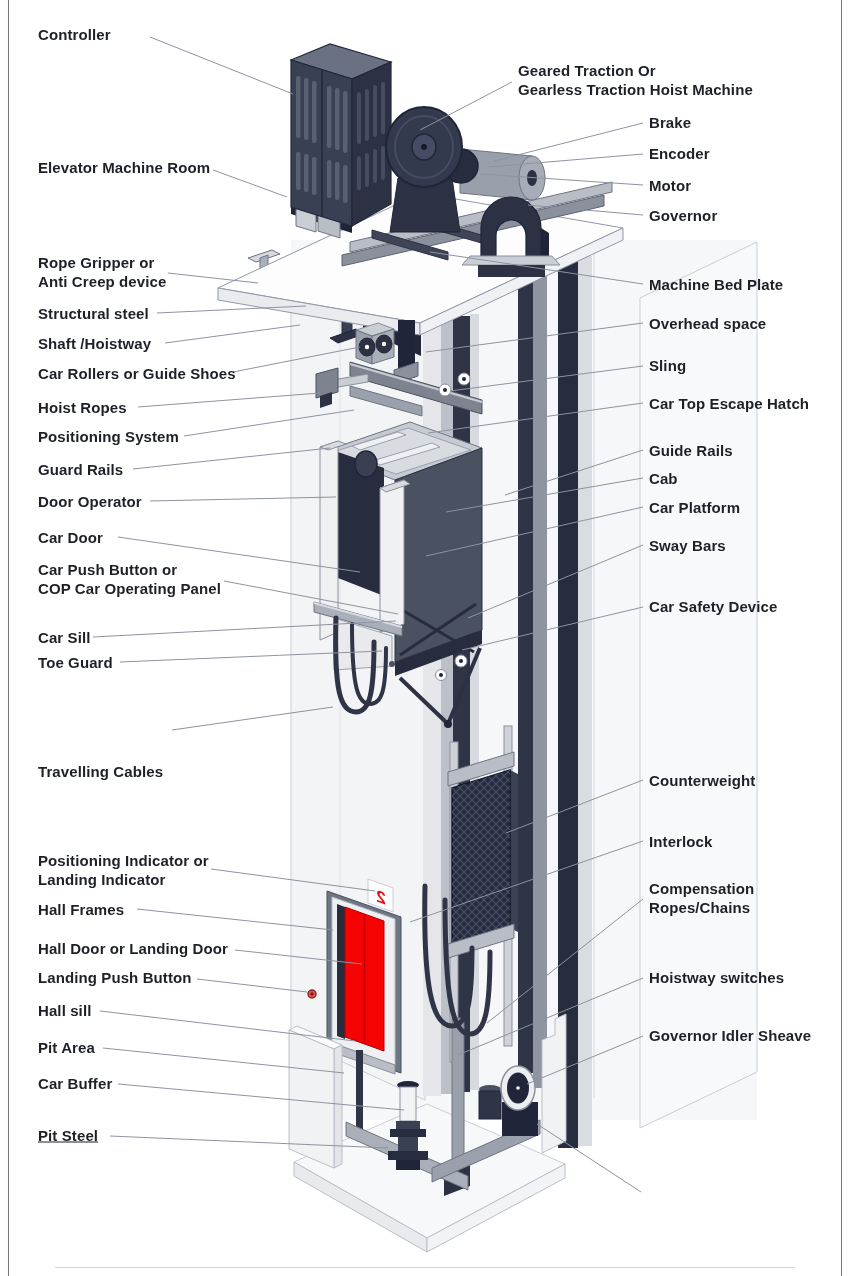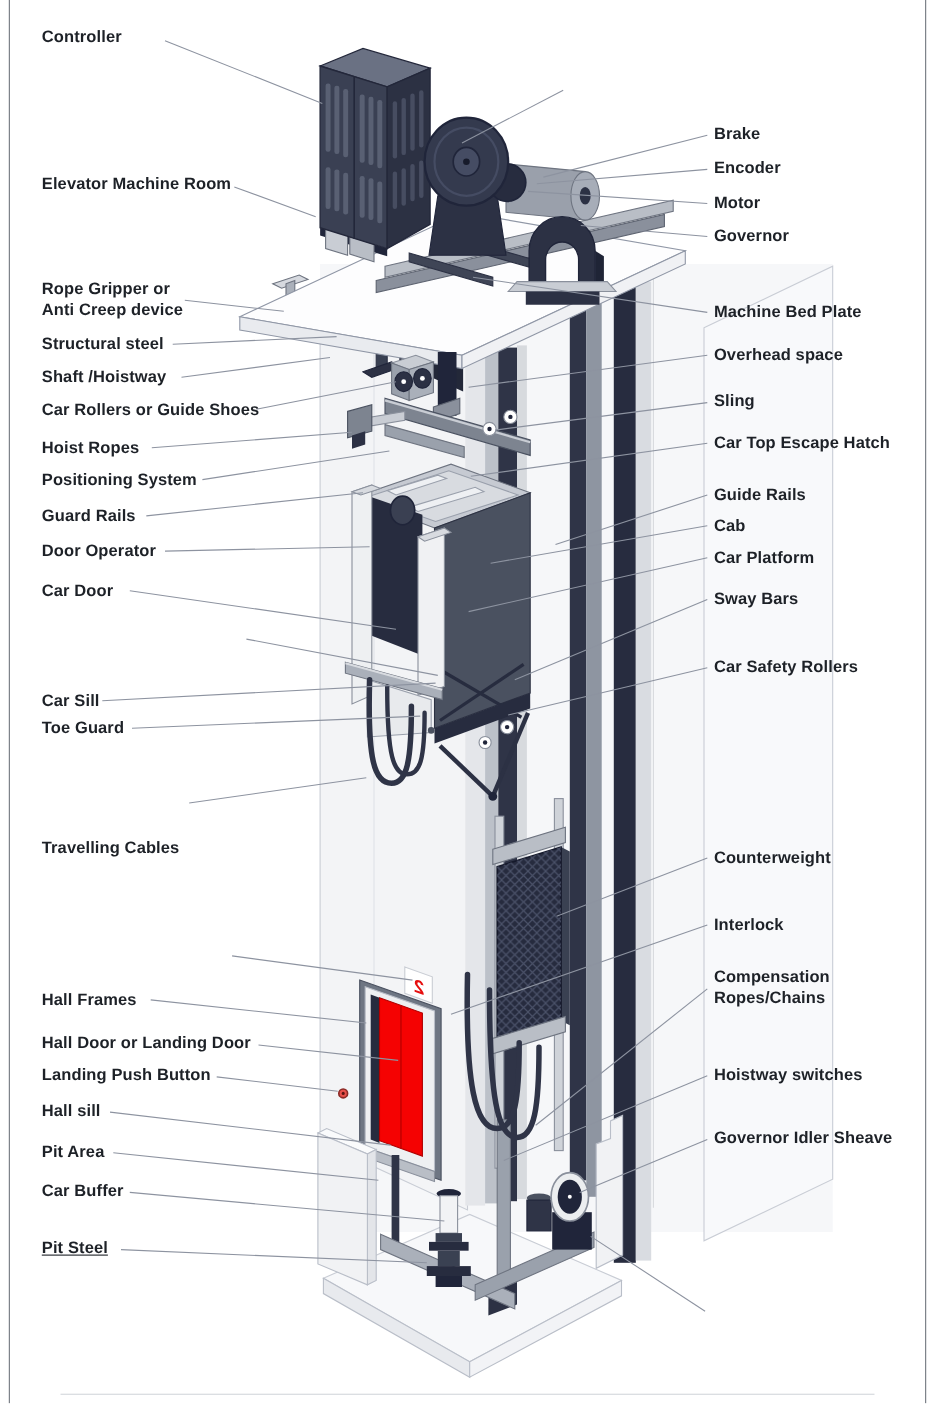--- a/index.html
+++ b/index.html
@@ -311,43 +311,49 @@
       <div class="dlabel" style="left: 38px; top: 272px;">Rope Gripper or
 Anti Creep device</div>
       <div class="dlabel" style="left: 38px; top: 313px;">Structural steel</div>
       <div class="dlabel" style="left: 38px; top: 343px;">Shaft /Hoistway</div>
       <div class="dlabel" style="left: 38px; top: 373px;">Car Rollers or Guide Shoes</div>
       <div class="dlabel" style="left: 38px; top: 407px;">Hoist Ropes</div>
       <div class="dlabel" style="left: 38px; top: 436px;">Positioning System</div>
       <div class="dlabel" style="left: 38px; top: 469px;">Guard Rails</div>
       <div class="dlabel" style="left: 38px; top: 501px;">Door Operator</div>
       <div class="dlabel" style="left: 38px; top: 537px;">Car Door</div>
+      <div class="dlabel" style="left: 38px; top: 579px;">Car Push Button or
+COP Car Operating Panel</div>
       <div class="dlabel" style="left: 38px; top: 637px;">Car Sill</div>
       <div class="dlabel" style="left: 38px; top: 662px;">Toe Guard</div>
       <div class="dlabel" style="left: 38px; top: 771px;">Travelling Cables</div>
+      <div class="dlabel" style="left: 38px; top: 870px;">Positioning Indicator or
+Landing Indicator</div>
       <div class="dlabel" style="left: 38px; top: 909px;">Hall Frames</div>
       <div class="dlabel" style="left: 38px; top: 948px;">Hall Door or Landing Door</div>
       <div class="dlabel" style="left: 38px; top: 977px;">Landing Push Button</div>
       <div class="dlabel" style="left: 38px; top: 1010px;">Hall sill</div>
       <div class="dlabel" style="left: 38px; top: 1047px;">Pit Area</div>
       <div class="dlabel" style="left: 38px; top: 1083px;">Car Buffer</div>
       <div class="dlabel" style="left: 38px; top: 1135px; text-decoration: underline;">Pit Steel</div>
+      <div class="dlabel" style="left: 518px; top: 80px;">Geared Traction Or
+Gearless Traction Hoist Machine</div>
       <div class="dlabel" style="left: 649px; top: 122px;">Brake</div>
       <div class="dlabel" style="left: 649px; top: 153px;">Encoder</div>
       <div class="dlabel" style="left: 649px; top: 185px;">Motor</div>
       <div class="dlabel" style="left: 649px; top: 215px;">Governor</div>
       <div class="dlabel" style="left: 649px; top: 284px;">Machine Bed Plate</div>
       <div class="dlabel" style="left: 649px; top: 323px;">Overhead space</div>
       <div class="dlabel" style="left: 649px; top: 365px;">Sling</div>
       <div class="dlabel" style="left: 649px; top: 403px;">Car Top Escape Hatch</div>
       <div class="dlabel" style="left: 649px; top: 450px; text-align: right;">Guide Rails</div>
       <div class="dlabel" style="left: 649px; top: 478px;">Cab</div>
       <div class="dlabel" style="left: 649px; top: 507px;">Car Platform</div>
       <div class="dlabel" style="left: 649px; top: 545px;">Sway Bars</div>
-      <div class="dlabel" style="left: 649px; top: 606px;">Car Safety Rollers</div>
+      <div class="dlabel" style="left: 649px; top: 606px;">Car Safety Device</div>
       <div class="dlabel" style="left: 649px; top: 780px;">Counterweight</div>
       <div class="dlabel" style="left: 649px; top: 841px;">Interlock</div>
       <div class="dlabel" style="left: 649px; top: 898px;">Compensation
 Ropes/Chains</div>
       <div class="dlabel" style="left: 649px; top: 977px;">Hoistway switches</div>
       <div class="dlabel" style="left: 649px; top: 1035px;">Governor Idler Sheave</div>
     </div>
 </div>
 
 </body></html>

